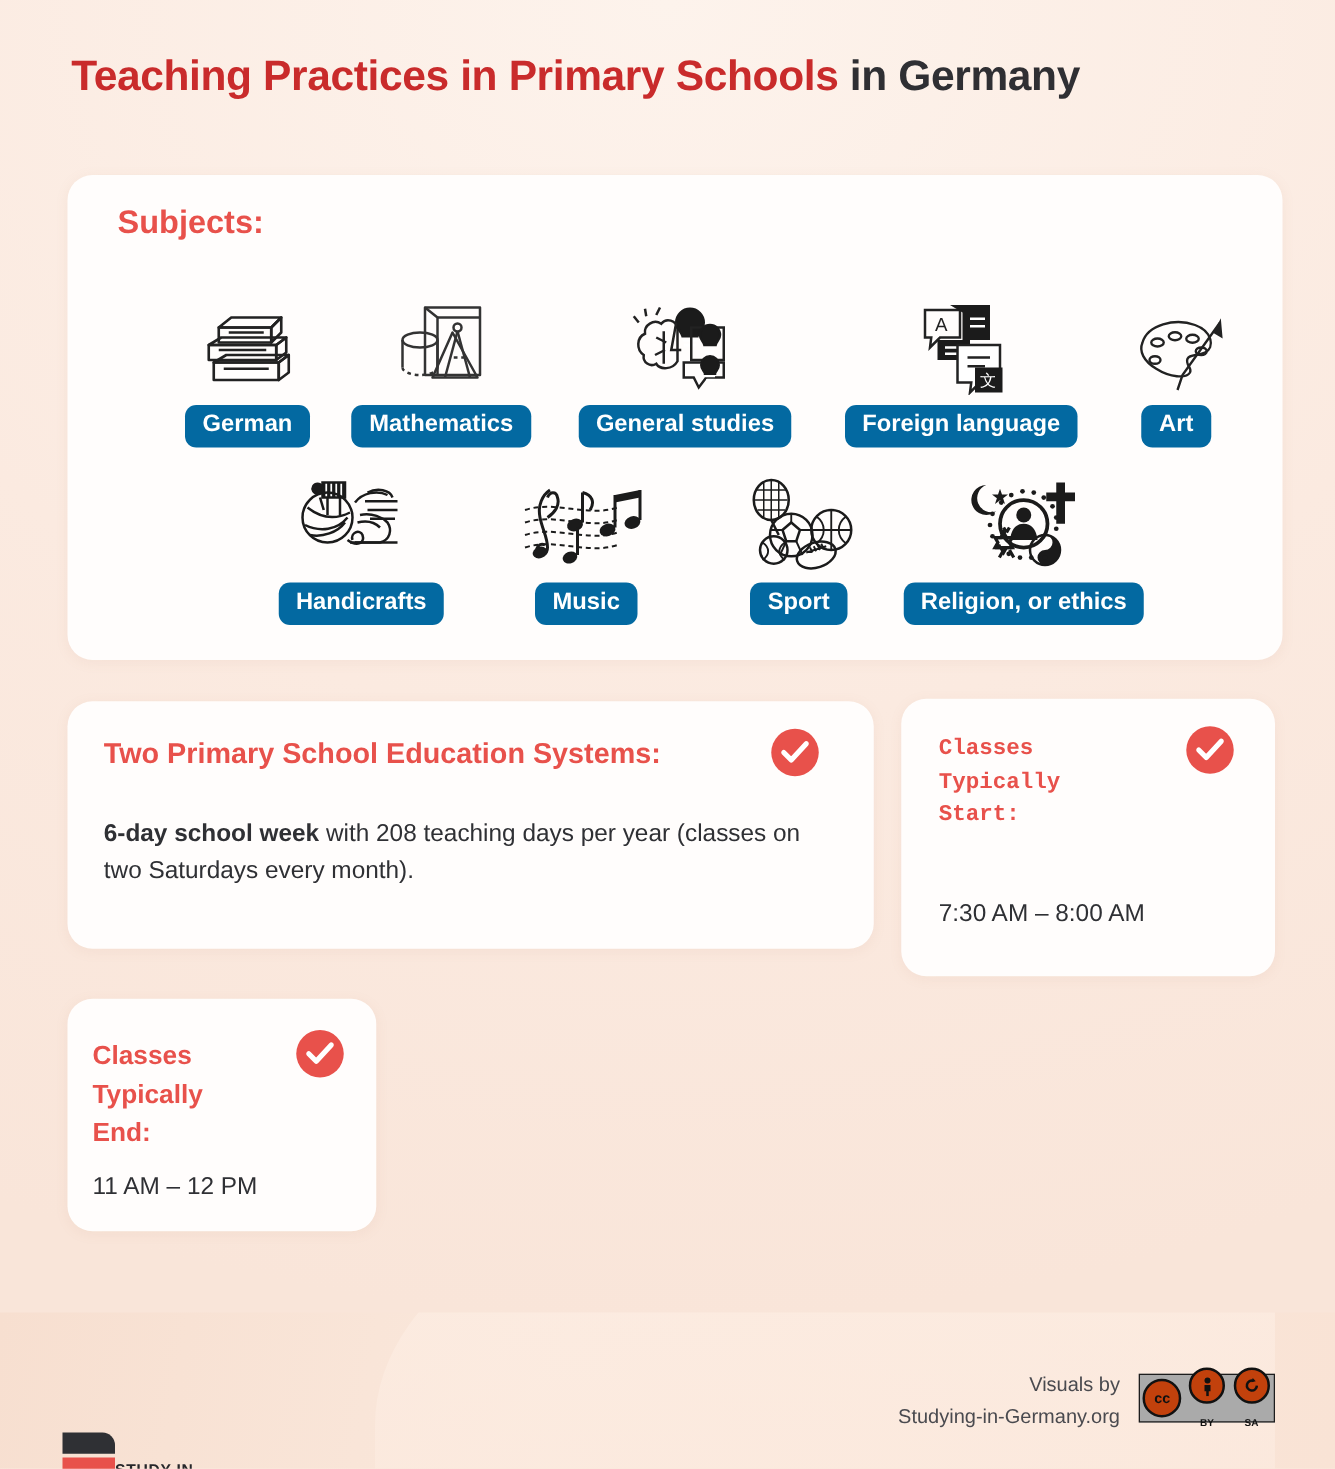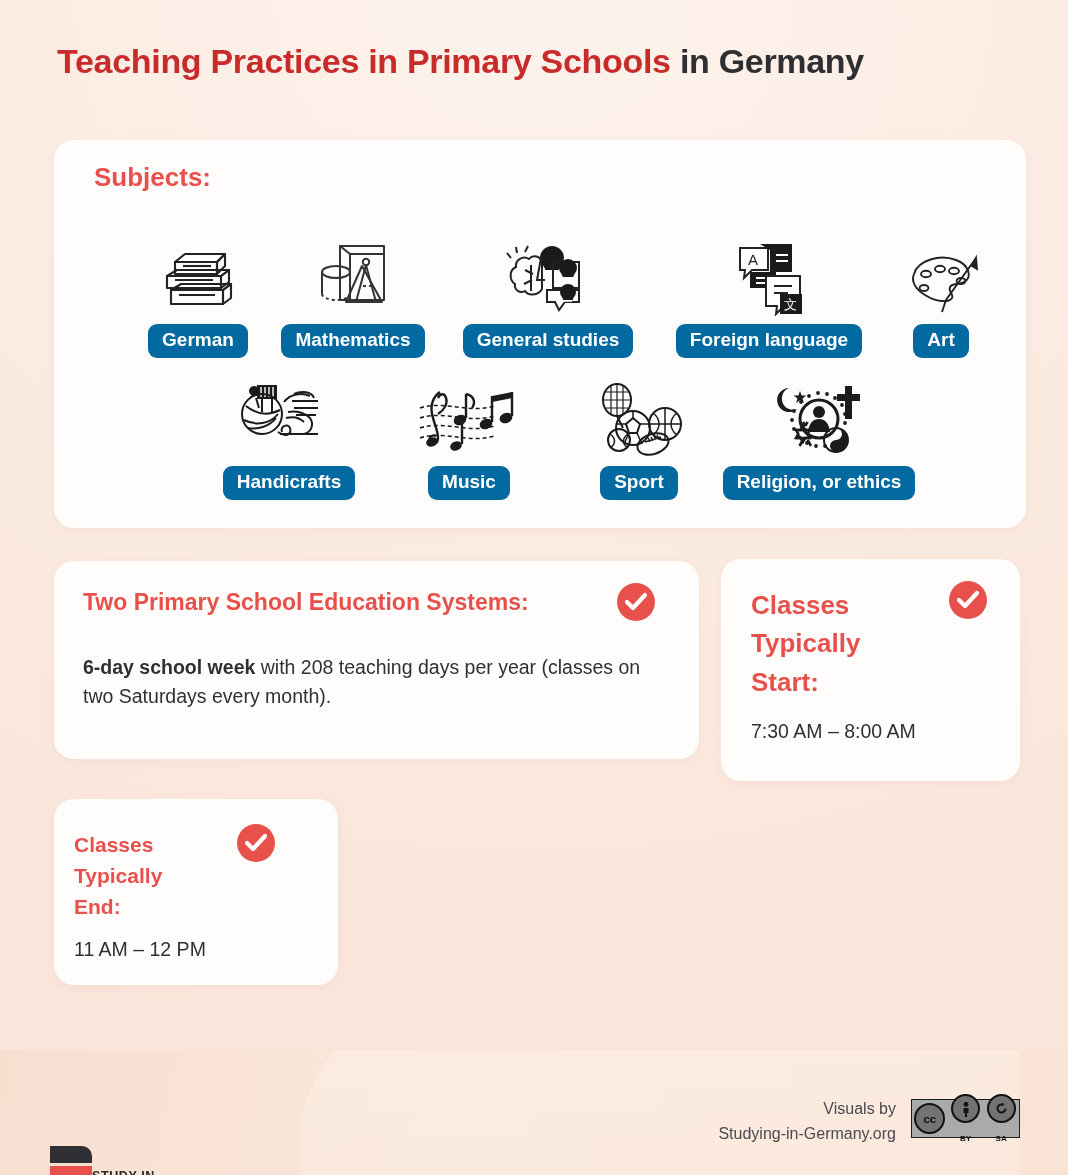--- a/index.html
+++ b/index.html
@@ -36,21 +36,21 @@
 
   .card {
     position:absolute;
     background:#fffdfc;
     border-radius:20px;
     box-shadow:0 2px 10px rgba(180,130,100,.08);
   }
   .card-subjects { left:54px; top:140px; width:972px; height:388px; }
   .card-systems  { left:54px; top:541px; width:645px; height:198px;margin-top:20px; }
   .card-start    { left:721px; top:559px; width:299px; height:222px; }
-  .card-end      { left:54px; top:799px; width:284px; height:186px; }
+  .card-end      { left:54px; top:799px; width:247px; height:186px; }
   .card-duration { left:320px; top:799px; width:246px; height:186px; }
 
   .subjects-title {
     position:absolute; left:40px; top:22px;
     font-size:26px; font-weight:bold; color:#e8514b;text-align:right;
   }
   .subject {
     position:absolute; text-align:center;
   }
   .subject .glyph {
@@ -62,21 +62,21 @@
     font-size:19px; font-weight:bold;
     padding:6px 14px 8px; border-radius:9px;
     white-space:nowrap; line-height:1.05;
     margin-top:8px;
   }
 
   .card-head {
     position:absolute; font-weight:bold; color:#e8514b;
   }
   .card-systems .card-head { left:29px; top:28px; font-size:23px; white-space:nowrap; }
-  .card-start .card-head   { left:30px; top:27px; font-size:26px; line-height:1.48; width:140px; }
+  .card-start .card-head   { left:30px; top:27px; font-size:18px; line-height:1.48; width:140px;font-family:Liberation Mono, monospace; }
   .card-end .card-head     { left:20px; top:30px; font-size:21px; line-height:1.48; width:120px; }
   .card-duration .card-head{ left:25px; top:33px; font-size:21px; line-height:1.48; width:140px; }
 
   .check {
     position:absolute; width:38px; height:38px; border-radius:50%;
     background:#e8514b;
   }
   .check svg { position:absolute; left:8px; top:9px; }
   .card-systems .check { left:617px; top:581px; }
   .card-start .check   { left:228px; top:22px; }
@@ -108,21 +108,21 @@
     position:absolute; right:172px; top:1097px; text-align:right;
     color:#4a4a4f; font-size:16px; line-height:1.55;
   }
   .cc {
     position:absolute; left:911px; top:1099px;
     width:107px; height:37px; background:#aaaaaa; border:1px solid #1d1d1d;
     display:flex; align-items:center;
   }
   .cc .slot { flex:1; display:flex; flex-direction:column; align-items:center; }
   .cc .ring { width:25px; height:25px; border-radius:50%; border:2.5px solid #111;
-              background:#737373; display:flex; align-items:center; justify-content:center;
+              background:#c2410c; display:flex; align-items:center; justify-content:center;
               font-size:11px; font-weight:bold; color:#111; }
   .cc .ccring { width:27px; height:27px; font-size:11.5px; }
   .cc .lbl { font-size:8px; font-weight:bold; color:#111; margin-top:12px; line-height:1; }
 </style>
 </head>
 <body>
 
 <div class="page">
 
   <div class="title"><span class="hl">Teaching Practices in Primary Schools</span><span> in Germany</span></div>

